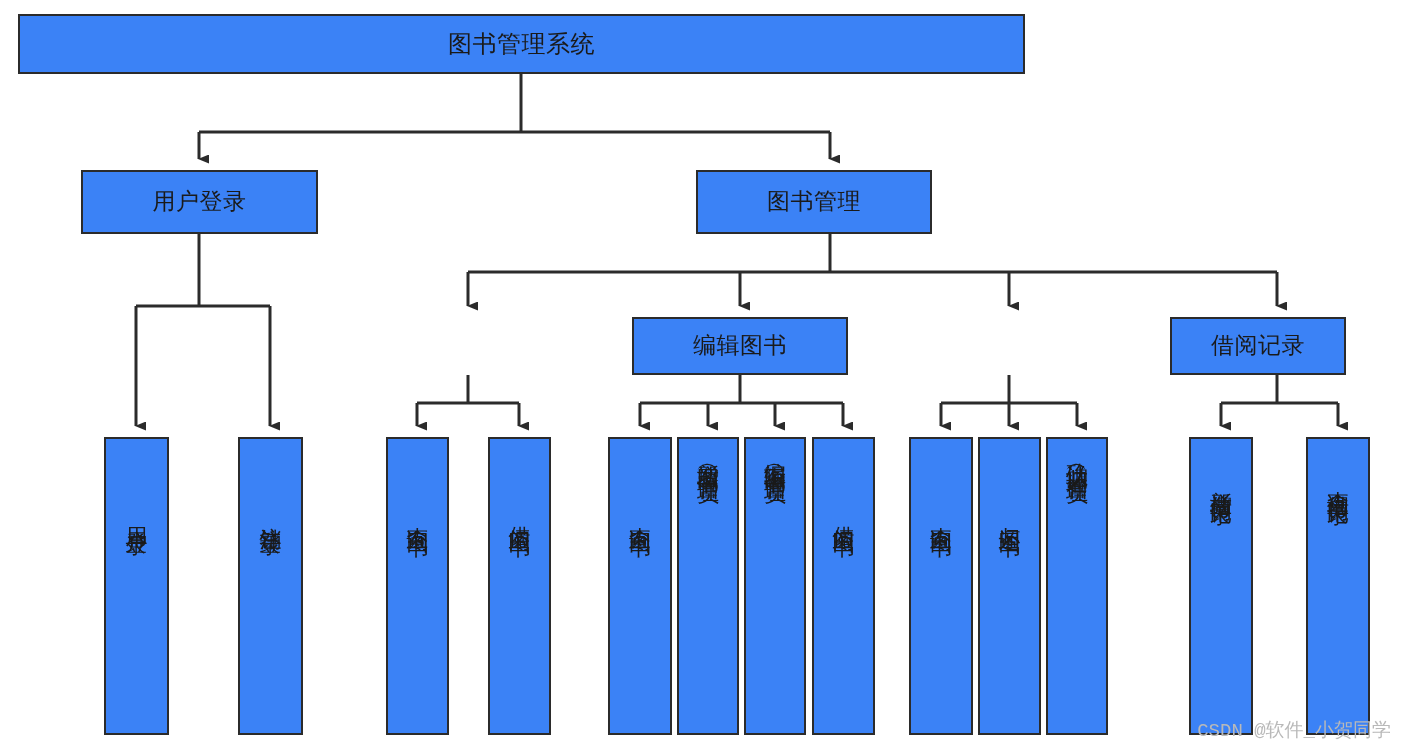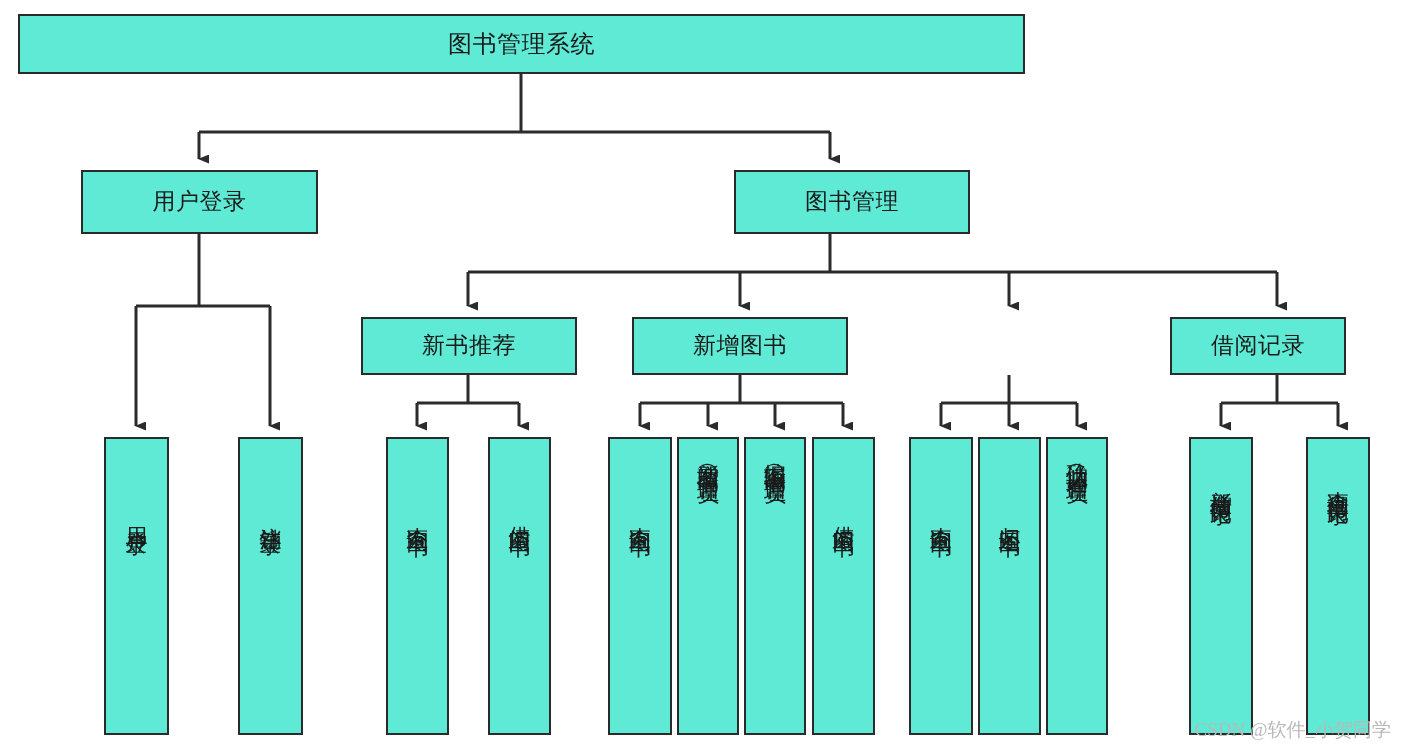--- a/index.html
+++ b/index.html
@@ -22,21 +22,21 @@
     position: absolute;
     left: 0;
     top: 0;
     width: 1405px;
     height: 747px;
     pointer-events: none;
   }
   .node {
     position: absolute;
     box-sizing: border-box;
-    background: #5eead4;
+    background: #3b82f6;
     border: 2px solid #2b2b2b;
     display: flex;
     align-items: center;
     justify-content: center;
     color: #1a1a1a;
     z-index: 2;
   }
   .node .node-label {
     display: block;
     line-height: 1.18;
@@ -66,21 +66,21 @@
     max-height: 100%;
   }
   #watermark {
     position: absolute;
     right: 14px;
     bottom: 4px;
     font-size: 19px;
     color: #b9b9b9;
     white-space: nowrap;
     z-index: 5;
-    font-family: Liberation Serif, serif;
+    font-family: Liberation Mono, monospace;
   }
 </style>
 </head>
 <body>
 
 <div id="diagram-root">
 
   <svg id="edge-layer" viewBox="0 0 1405 747" width="1405" height="747">
     <defs>
       <marker id="arrowhead" markerWidth="9" markerHeight="11" refX="4.5" refY="10" orient="auto" markerUnits="userSpaceOnUse">
@@ -134,30 +134,27 @@
   </svg>
 
   <div class="node root horizontal" style="left:18px; top:14px; width:1007px; height:60px;">
     <span class="node-label">图书管理系统</span>
   </div>
 
   <div class="node horizontal" style="left:81px; top:170px; width:237px; height:64px;">
     <span class="node-label">用户登录</span>
   </div>
 
-  <div class="node horizontal" style="left:734px; top:170px; width:236px; height:64px;align-items:center;">
+  <div class="node horizontal" style="left:696px; top:170px; width:236px; height:64px;align-items:center;">
     <span class="node-label">图书管理</span>
   </div>
 
-  <div class="node horizontal" style="left:361px; top:317px; width:216px; height:58px;">
-    <span class="node-label">新书推荐</span>
-  </div>
 
   <div class="node horizontal" style="left:632px; top:317px; width:216px; height:58px;">
-    <span class="node-label">新增图书</span>
+    <span class="node-label">编辑图书</span>
   </div>
 
 
   <div class="node horizontal" style="left:1170px; top:317px; width:176px; height:58px;">
     <span class="node-label">借阅记录</span>
   </div>
 
   <div class="node vertical" style="left:104px; top:437px; width:65px; height:298px; padding-top:70px;">
     <span class="node-label">用户登录</span>
   </div>

